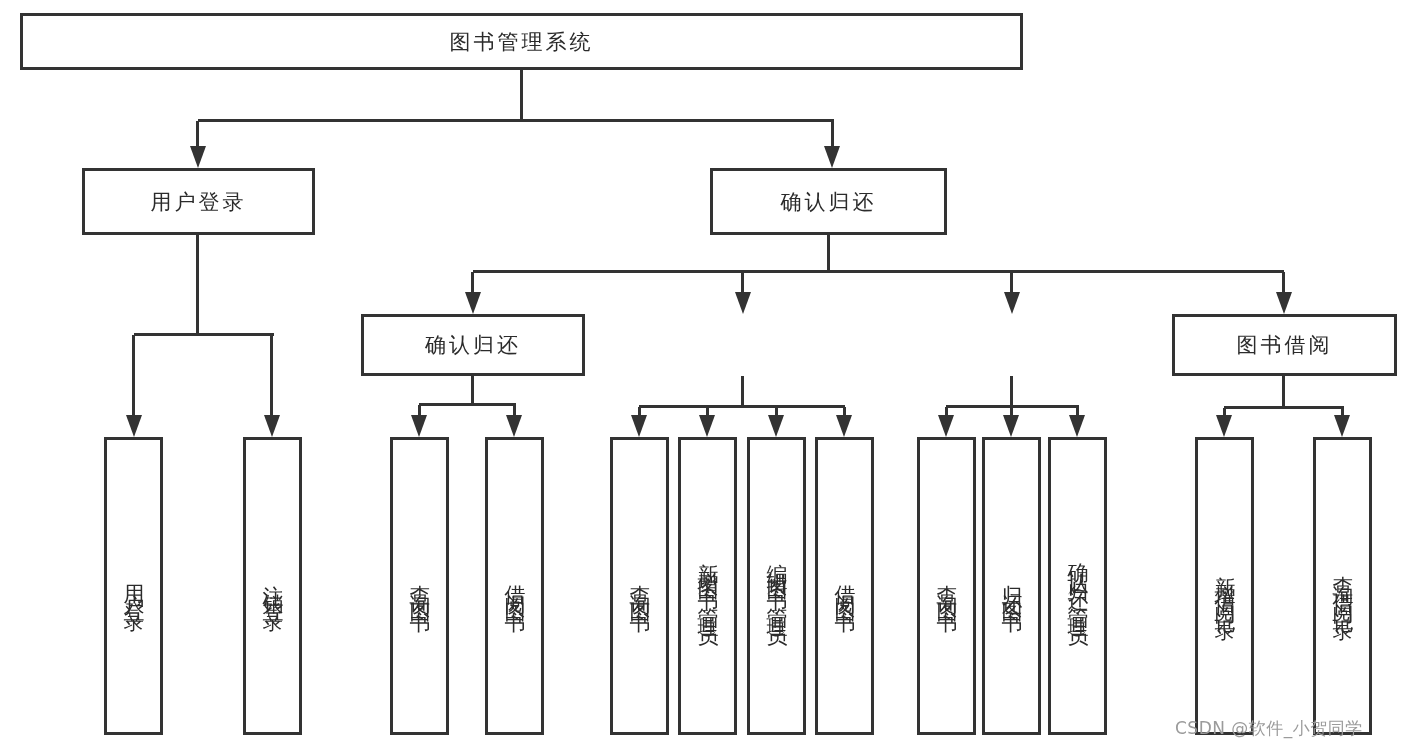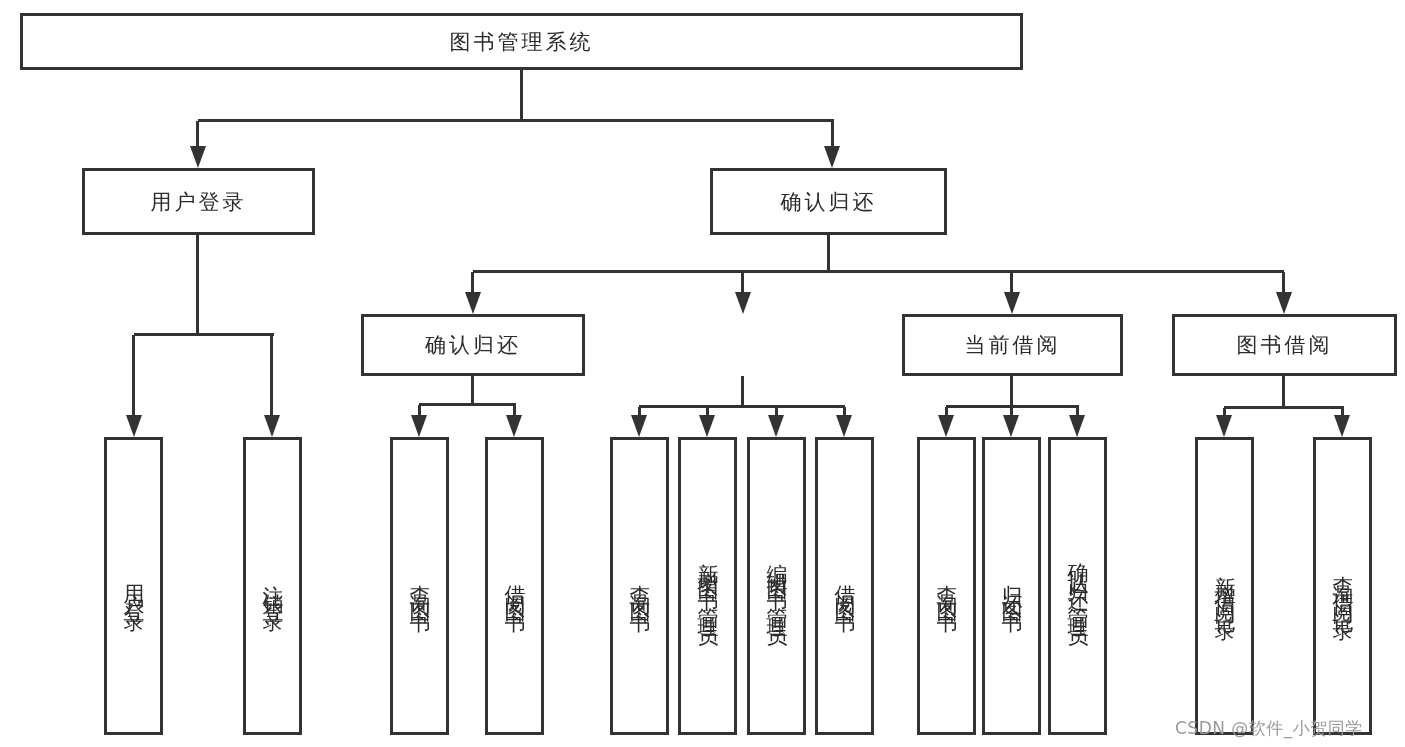--- a/index.html
+++ b/index.html
@@ -58,21 +58,20 @@
   <div class="vline" style="left:471px;top:272px;height:20px;"></div>
   <div class="arrow" style="left:465px;top:292px;"></div>
   <div class="vline" style="left:741px;top:272px;height:20px;"></div>
   <div class="arrow" style="left:735px;top:292px;"></div>
   <div class="vline" style="left:1010px;top:272px;height:20px;"></div>
   <div class="arrow" style="left:1004px;top:292px;"></div>
   <div class="vline" style="left:1282px;top:272px;height:20px;"></div>
   <div class="arrow" style="left:1276px;top:292px;"></div>
 
   <div class="box hbox" style="left:361px;top:314px;width:224px;height:62px;">确认归还</div>
-  <div class="box hbox" style="left:902px;top:314px;width:221px;height:62px;">当前借阅</div>
   <div class="box hbox" style="left:1172px;top:314px;width:225px;height:62px;">图书借阅</div>
 
   <div class="vline" style="left:471px;top:376px;height:29px;"></div>
   <div class="hline" style="left:419px;top:403px;width:97px;"></div>
   <div class="vline" style="left:418px;top:405px;height:10px;"></div>
   <div class="arrow" style="left:411px;top:415px;"></div>
   <div class="vline" style="left:513px;top:405px;height:10px;"></div>
   <div class="arrow" style="left:506px;top:415px;"></div>
 
   <div class="vline" style="left:741px;top:376px;height:31px;"></div>

